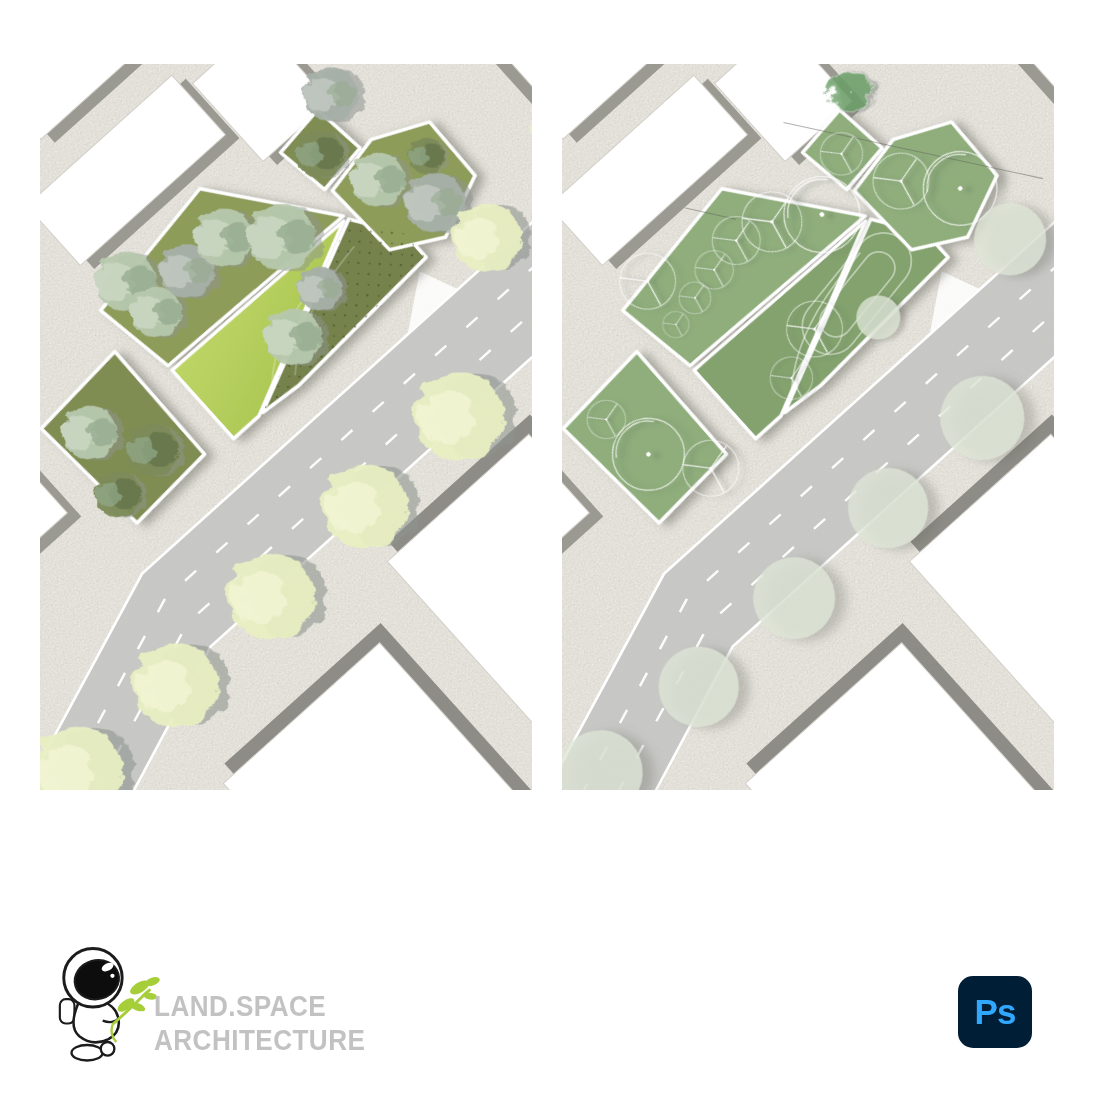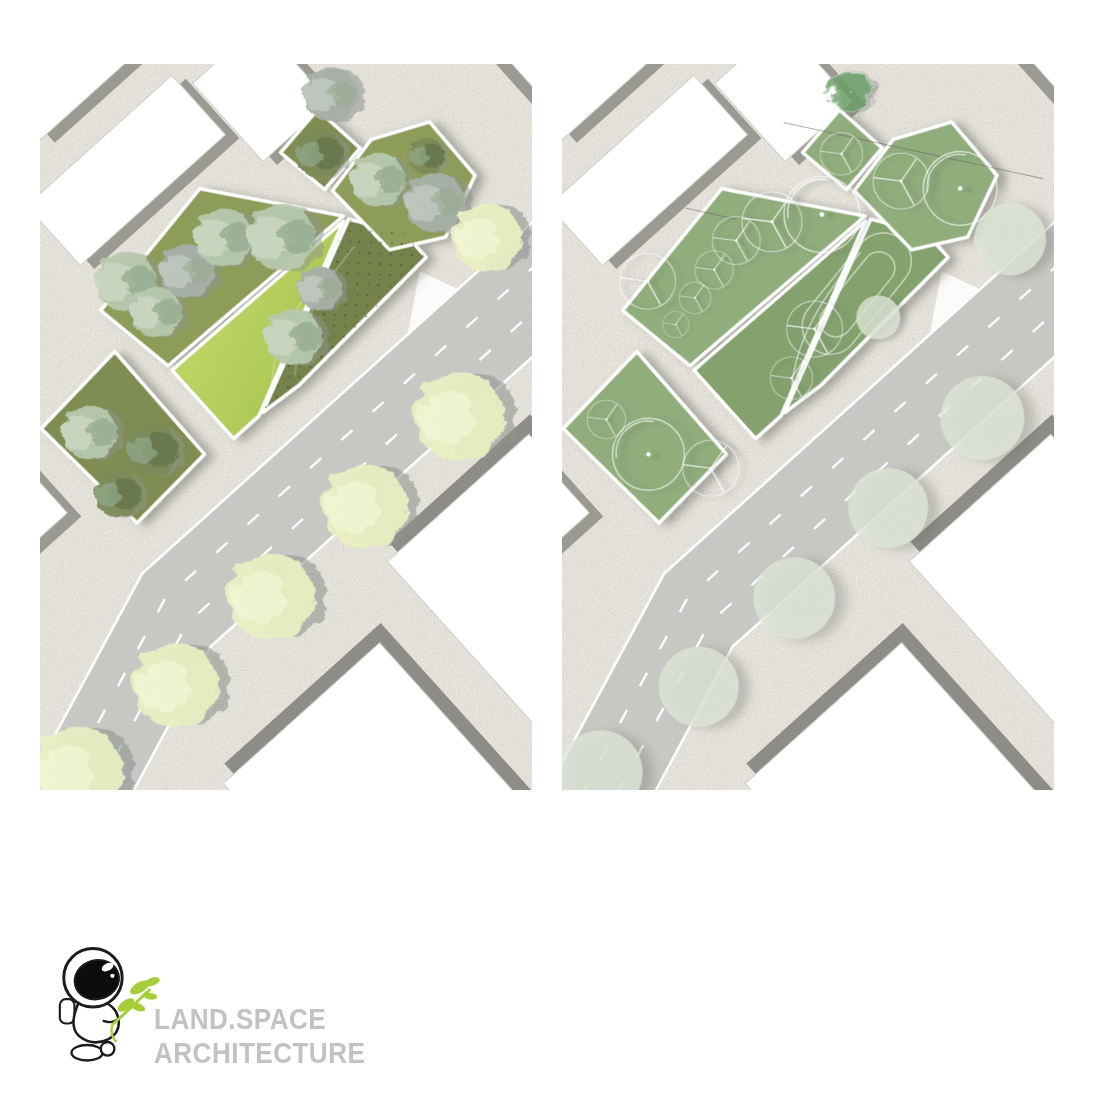--- a/index.html
+++ b/index.html
@@ -39,21 +39,21 @@
   .f-oliveA{fill:var(--olive_tree);} .f-oliveB{fill:var(--olive_tree_b);}
   .f-yelA{fill:var(--yellow_tree);} .f-yelB{fill:var(--yellow_tree_b);}
 
   
   .s-vline{stroke:#fff;stroke-width:1.6;opacity:.9;}
   .s-vring{stroke:#fff;stroke-width:1.2;opacity:.8;fill:none;}
   .f-vdark{fill:var(--vtree_dark);}
   .f-ghost{fill:var(--ghost_tree);}
 
   
-  .logo{position:absolute;left:54px;top:942px;display:flex;align-items:flex-end;}
+  .logo{position:absolute;left:54px;top:942px;display:flex;align-items:center;}
   .logo-text{margin-left:-12px;margin-top:34px;color:var(--logo_text);font-weight:bold;
              font-size:29px;line-height:34px;letter-spacing:.5px;transform:scaleX(.9);transform-origin:left top;
              white-space:nowrap;}
   
   .ps-badge{position:absolute;left:958px;top:976px;width:74px;height:72px;border-radius:15px;
             background:var(--ps_bg);color:var(--ps_fg);display:flex;align-items:center;justify-content:center;
             font-weight:bold;font-size:35px;letter-spacing:-1px;}
 </style>
 </head>
 <body>
@@ -301,14 +301,15 @@
         <ellipse cx="86" cy="66" rx="8" ry="3.8" transform="rotate(20 86 66)" fill="#a6ce39"></ellipse>
         <ellipse cx="99" cy="55" rx="7" ry="3.4" transform="rotate(8 99 55)" fill="#a6ce39"></ellipse>
       </g>
     </svg>
     <div class="logo-text">
       <div>LAND.SPACE</div>
       <div>ARCHITECTURE</div>
     </div>
   </div>
 
+  <div class="ps-badge">Ps</div>
 
 </div>
 
 </body></html>

